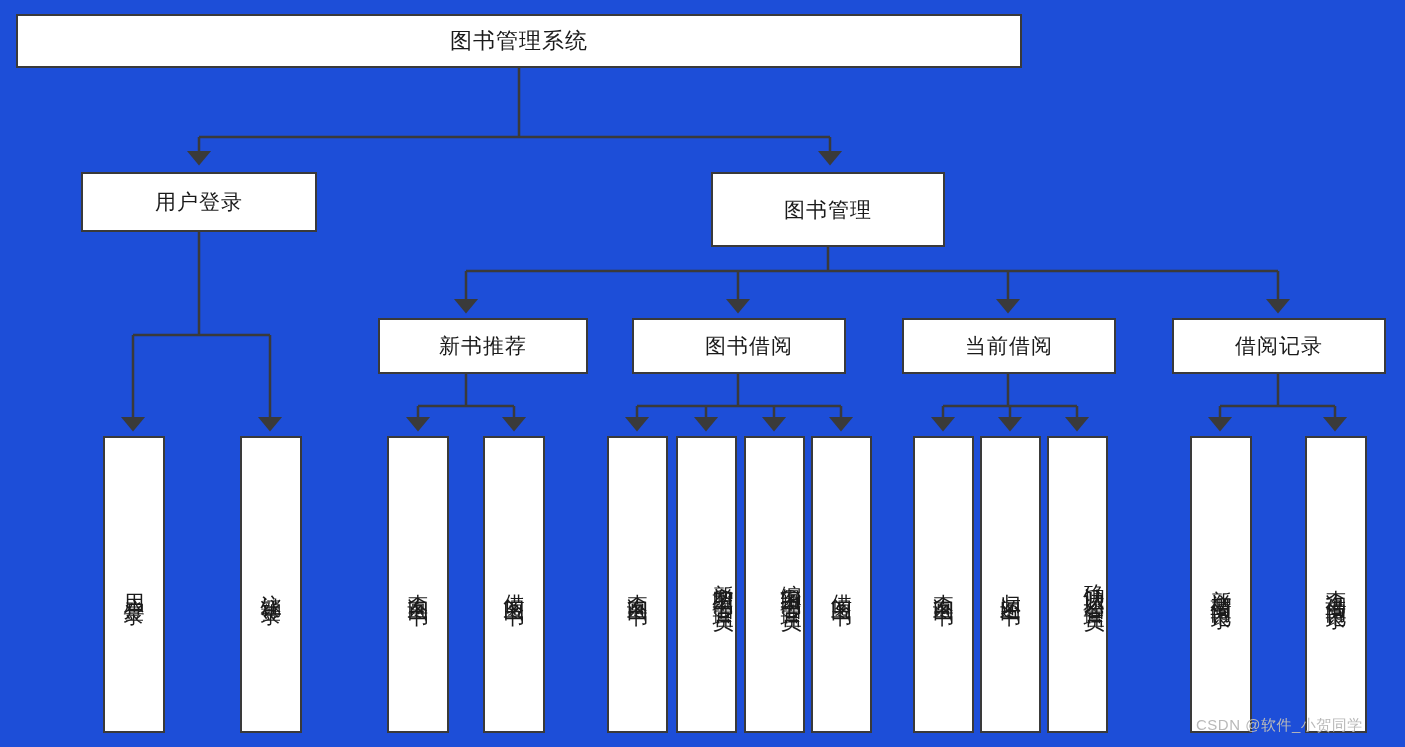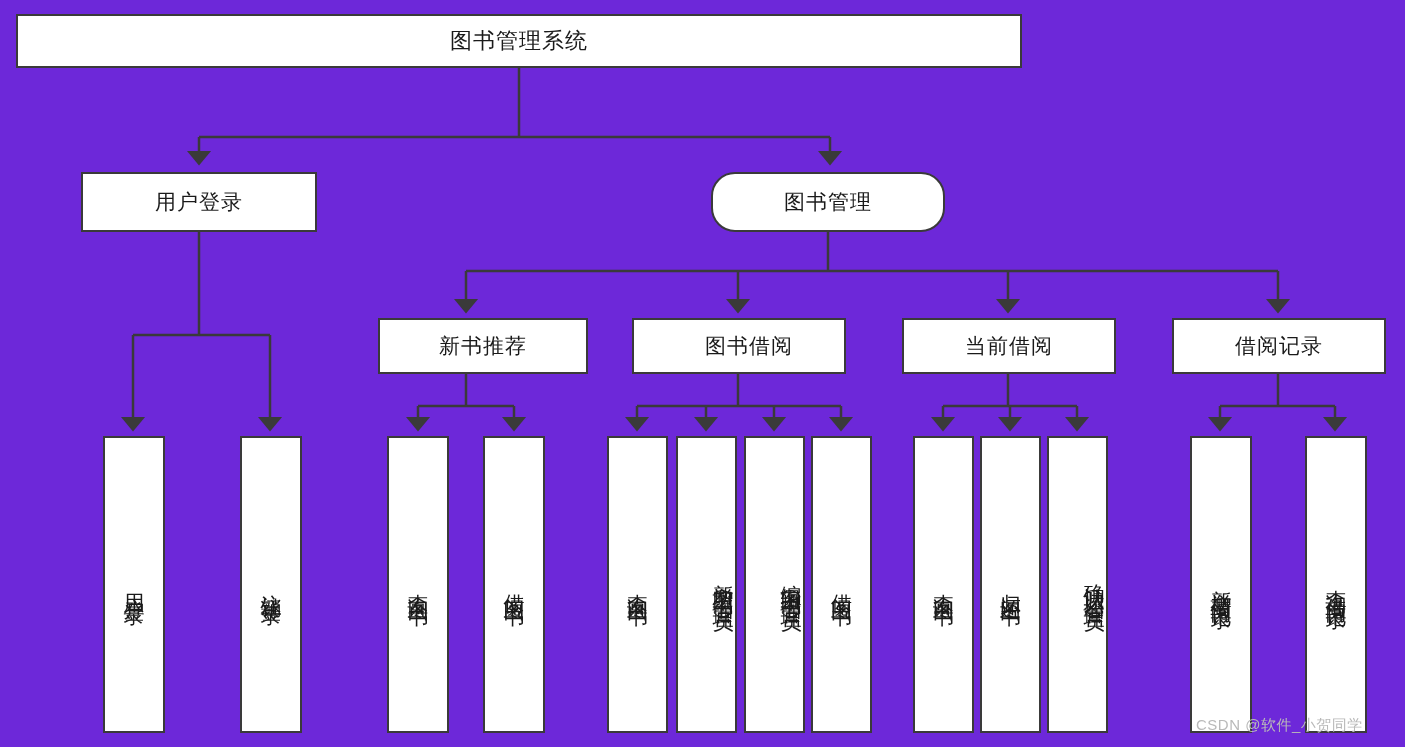--- a/index.html
+++ b/index.html
@@ -8,21 +8,21 @@
     padding: 0;
     background: #ffffff;
   }
   body {
     font-family: "Liberation Sans", "DejaVu Sans", sans-serif;
   }
   #canvas {
     position: relative;
     width: 1405px;
     height: 747px;
-    background: #6d28d9;
+    background: #1d4ed8;
     overflow: hidden;
   }
   svg.connectors {
     position: absolute;
     left: 0;
     top: 0;
     width: 1405px;
     height: 747px;
     pointer-events: none;
   }
@@ -122,21 +122,21 @@
   </svg>
 
   <div class="node root horiz" style="left:16px; top:14px; width:1006px; height:54px;">
     <span>图书管理系统</span>
   </div>
 
   <div class="node horiz" style="left:81px; top:172px; width:236px; height:60px;">
     <span>用户登录</span>
   </div>
 
-  <div class="node horiz" style="left:711px; top:172px; width:234px; height:60px;border-radius:24px;">
+  <div class="node horiz" style="left:711px; top:172px; width:234px; height:75px;">
     <span>图书管理</span>
   </div>
 
   <div class="node horiz" style="left:378px; top:318px; width:210px; height:56px;">
     <span>新书推荐</span>
   </div>
 
   <div class="node horiz" style="left:632px; top:318px; width:214px; height:56px;padding-left:20px;">
     <span>图书借阅</span>
   </div>

